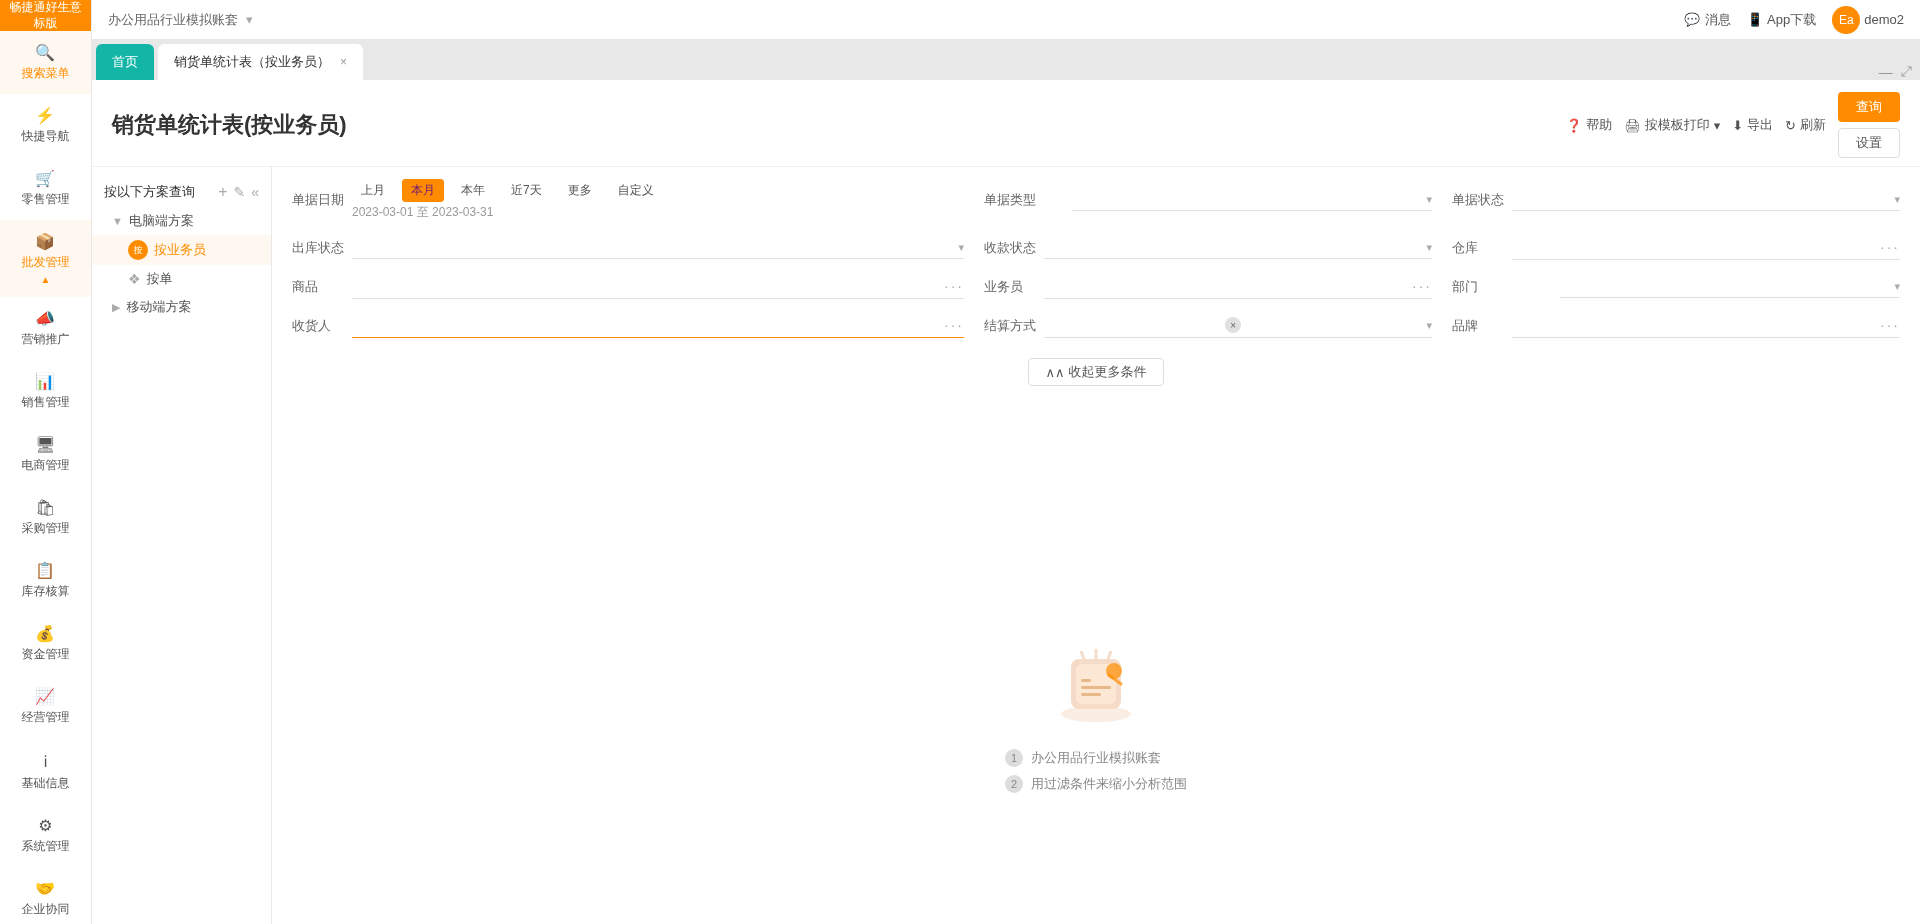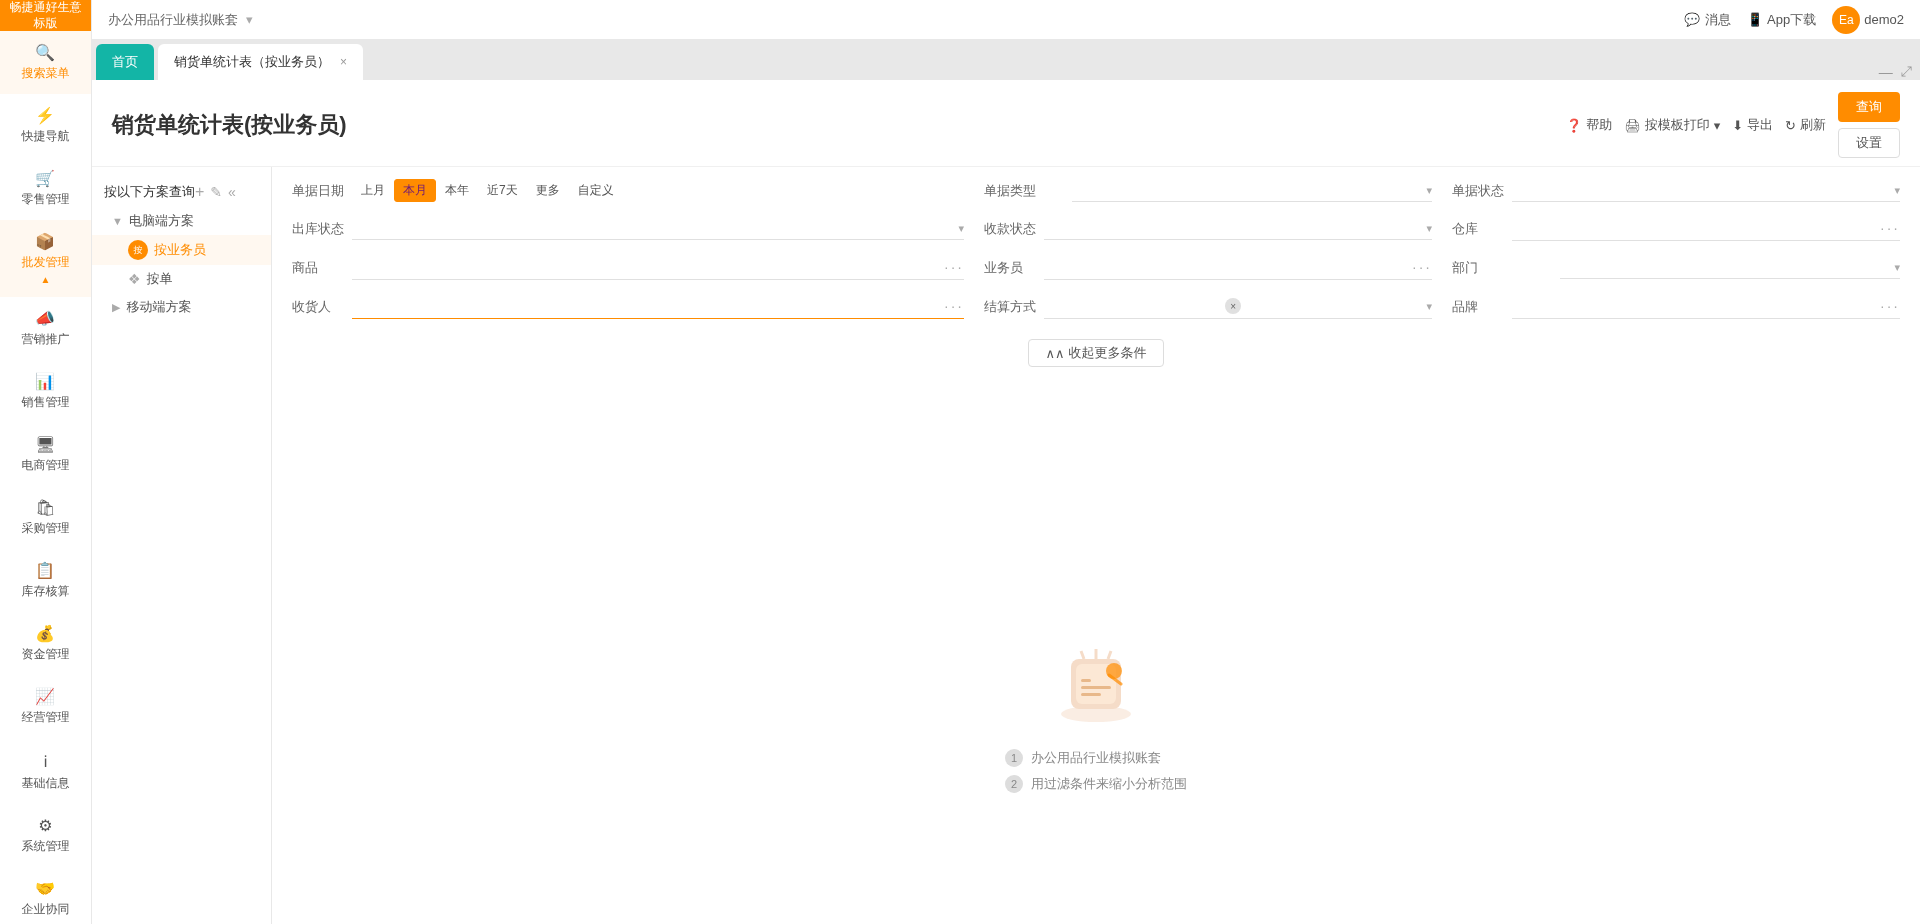--- a/index.html
+++ b/index.html
@@ -43,40 +43,40 @@
     .page-actions { display: flex; align-items: center; gap: 12px; font-size: 13px; color: #555; }
     .page-action-item { display: flex; align-items: center; gap: 4px; cursor: pointer; }
     .btn-query { background: #ff8c00; color: #fff; border: none; padding: 6px 18px; border-radius: 4px; cursor: pointer; font-size: 13px; }
     .btn-set { background: #fff; color: #555; border: 1px solid #ddd; padding: 5px 14px; border-radius: 4px; cursor: pointer; font-size: 13px; }
 
     
     .body-layout { display: flex; flex: 1; overflow: hidden; }
 
     
     .left-panel { width: 180px; border-right: 1px solid #e8e8e8; padding: 10px 0; background: #fff; flex-shrink: 0; }
-    .left-panel-header { padding: 6px 12px; font-size: 13px; color: #333; display: flex; align-items: center; justify-content: flex-start; }
+    .left-panel-header { padding: 6px 12px; font-size: 13px; color: #333; display: flex; align-items: center; justify-content: space-between; }
     .left-panel-header-title { font-weight: 500; }
     .left-panel-actions { display: flex; align-items: center; gap: 6px; color: #aaa; }
     .panel-tree-item { padding: 5px 12px 5px 20px; font-size: 13px; color: #555; cursor: pointer; display: flex; align-items: center; gap: 6px; }
     .panel-tree-child { padding: 5px 12px 5px 36px; font-size: 13px; color: #555; cursor: pointer; display: flex; align-items: center; gap: 6px; }
     .panel-tree-child.active { color: #ff8c00; background: #fff8f0; }
     .panel-circle-icon { width: 20px; height: 20px; background: #ff8c00; border-radius: 50%; color: #fff; font-size: 10px; display: flex; align-items: center; justify-content: center; flex-shrink: 0; }
     .panel-move-section { padding: 5px 12px 5px 20px; font-size: 13px; color: #555; display: flex; align-items: center; gap: 6px; cursor: pointer; }
 
     
     .filter-area { flex: 1; padding: 12px 20px; background: #fff; overflow: auto; }
     .filter-row { display: flex; align-items: center; margin-bottom: 14px; gap: 0; }
     .filter-item { display: flex; align-items: center; flex: 1; min-width: 0; }
     .filter-label { flex-shrink: 0; color: #666; font-size: 13px; min-width: 60px; }
     .filter-control { flex: 1; border-bottom: 1px solid #e0e0e0; padding: 4px 0; font-size: 13px; color: #333; display: flex; align-items: center; justify-content: space-between; cursor: pointer; min-width: 0; }
     .filter-control.orange-border { border-bottom-color: #ff8c00; }
     .filter-sep { width: 20px; flex-shrink: 0; }
 
     
-    .date-filter { display: flex; align-items: center; gap: 0; }
+    .date-filter { display: flex; align-items: center; gap: 8px; }
     .date-btn { padding: 2px 8px; border-radius: 3px; font-size: 12px; cursor: pointer; border: 1px solid transparent; color: #555; }
     .date-btn.active { background: #ff8c00; color: #701a75; border-color: #ff8c00; }
     .date-range { font-size: 12px; color: #999; }
 
     .filter-chevron { color: #aaa; font-size: 11px; margin-left: 4px; }
     .filter-dots { color: #aaa; font-size: 14px; letter-spacing: 2px; cursor: pointer; }
     .filter-x { background: #e0e0e0; color: #666; border-radius: 50%; width: 16px; height: 16px; font-size: 10px; display: flex; align-items: center; justify-content: center; cursor: pointer; }
 
     
     .collapse-row { display: flex; align-items: center; justify-content: center; padding: 6px 0 12px; }
@@ -269,20 +269,21 @@
                 <span class="filter-label">单据日期</span>
                 <div style="flex:1;display:flex;flex-direction:column;gap:2px;">
                   <div class="date-filter">
                     <span class="date-btn">上月</span>
                     <span class="date-btn active">本月</span>
                     <span class="date-btn">本年</span>
                     <span class="date-btn">近7天</span>
                     <span class="date-btn">更多</span>
                     <span class="date-btn">自定义</span>
                   </div>
+                  <div class="date-range">2023-03-01 至 2023-03-31</div>
                 </div>
               </div>
               <div class="filter-sep"></div>
               <div class="filter-item" style="flex:1;gap:28px;">
                 <span class="filter-label">单据类型</span>
                 <div class="filter-control">
                   <span></span>
                   <span class="filter-chevron">▾</span>
                 </div>
               </div>

